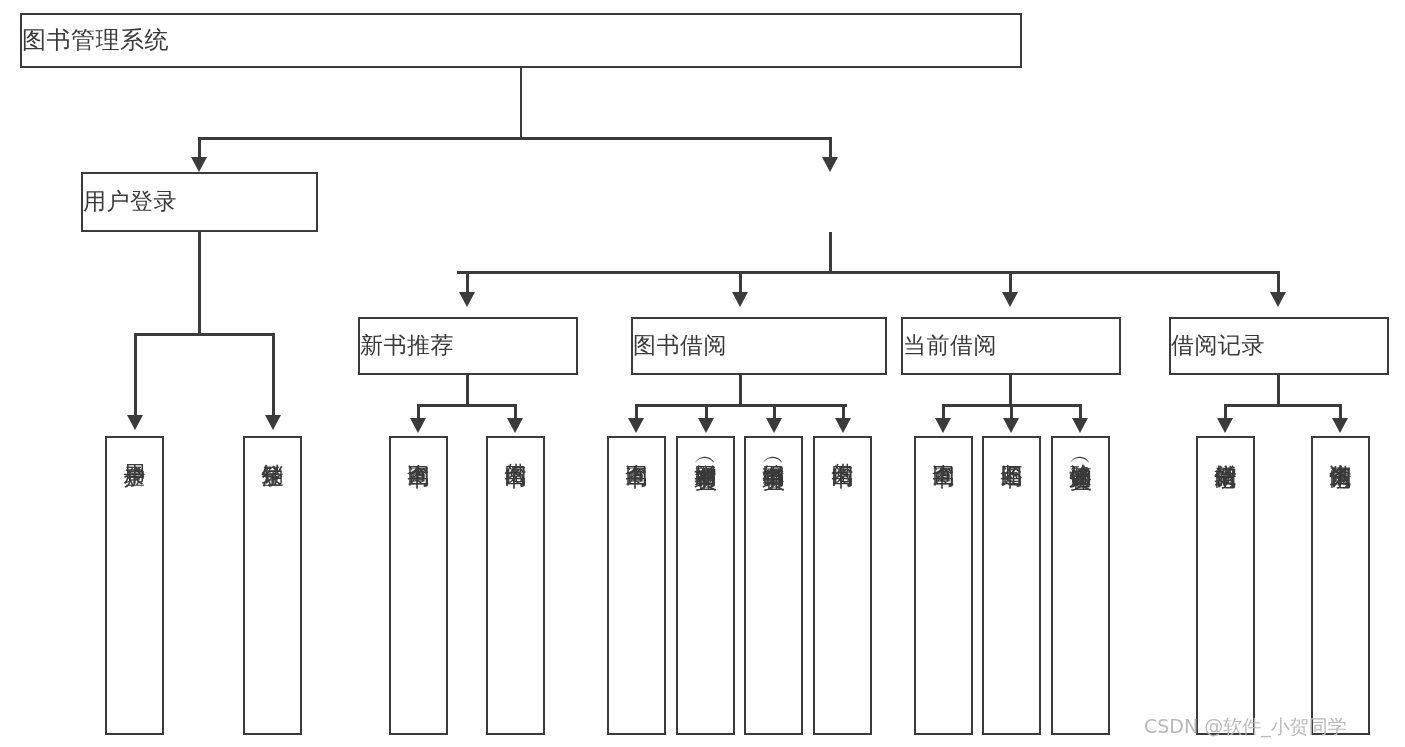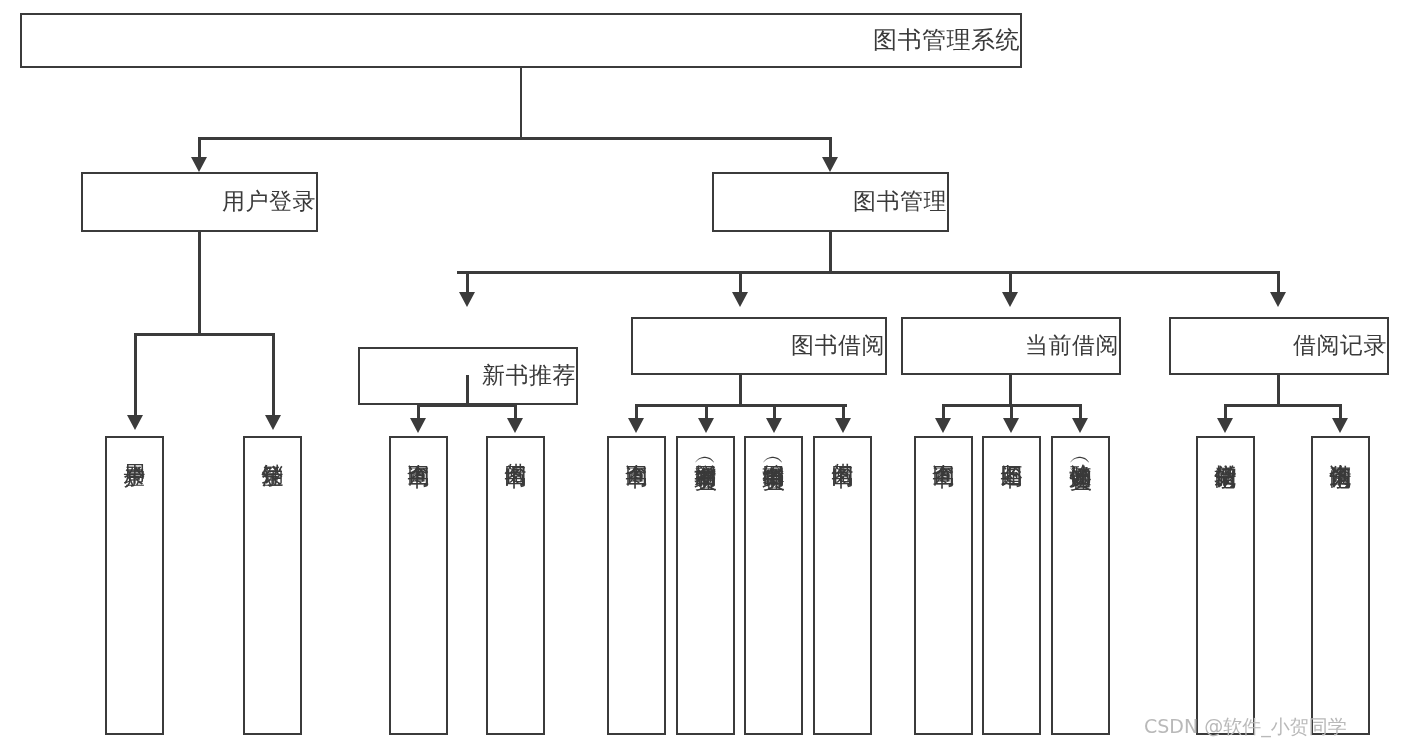--- a/index.html
+++ b/index.html
@@ -17,25 +17,24 @@
     background: #ffffff;
     overflow: hidden;
   }
   .node {
     position: absolute;
     box-sizing: border-box;
     background: #ffffff;
     border: 2.5px solid #3b3b3b;
     display: flex;
     align-items: center;
-    justify-content: flex-end;
+    justify-content: flex-start;
     color: #3a3a3a;
     line-height: 1.18;
     text-align: center;
-    padding-left: 6px;
   }
   .node.h {
     font-size: 23px;
     letter-spacing: 0.5px;
   }
   .node.v {
     writing-mode: vertical-rl;
     text-orientation: upright;
     font-size: 22px;
     padding: 8px 0;
@@ -88,23 +87,20 @@
 
   <div class="ln vln" style="left:198px; top:137px; height:24px;"></div>
   <div class="arrow" style="left:191px; top:157px;"></div>
 
   <div class="ln vln" style="left:829px; top:137px; height:24px;"></div>
   <div class="arrow" style="left:822px; top:157px;"></div>
 
   <div class="node h" style="left:81px; top:172px; width:237px; height:60px;">
     <span class="lbl">用户登录</span>
   </div>
-  <div class="node h" style="left:712px; top:172px; width:237px; height:60px;">
-    <span class="lbl">图书管理</span>
-  </div>
 
   <div class="ln vln" style="left:198px; top:232px; height:102px;"></div>
   <div class="ln hln" style="left:135px; top:333px; width:140px;"></div>
   <div class="ln vln" style="left:134px; top:333px; height:85px;"></div>
   <div class="arrow" style="left:127px; top:415px;"></div>
   <div class="ln vln" style="left:272px; top:333px; height:85px;"></div>
   <div class="arrow" style="left:265px; top:415px;"></div>
 
   <div class="node v" style="left:105px; top:436px; width:59px; height:299px;">
     <span class="lbl">用户登录</span>
@@ -121,21 +117,21 @@
 
   <div class="ln vln" style="left:739px; top:271px; height:24px;"></div>
   <div class="arrow" style="left:732px; top:292px;"></div>
 
   <div class="ln vln" style="left:1009px; top:271px; height:24px;"></div>
   <div class="arrow" style="left:1002px; top:292px;"></div>
 
   <div class="ln vln" style="left:1277px; top:271px; height:24px;"></div>
   <div class="arrow" style="left:1270px; top:292px;"></div>
 
-  <div class="node h" style="left:358px; top:317px; width:220px; height:58px;margin-top:30px;">
+  <div class="node h" style="left:358px; top:317px; width:220px; height:58px;">
     <span class="lbl">新书推荐</span>
   </div>
   <div class="node h" style="left:631px; top:317px; width:256px; height:58px;">
     <span class="lbl">图书借阅</span>
   </div>
   <div class="node h" style="left:901px; top:317px; width:220px; height:58px;">
     <span class="lbl">当前借阅</span>
   </div>
   <div class="node h" style="left:1169px; top:317px; width:220px; height:58px;">
     <span class="lbl">借阅记录</span>

